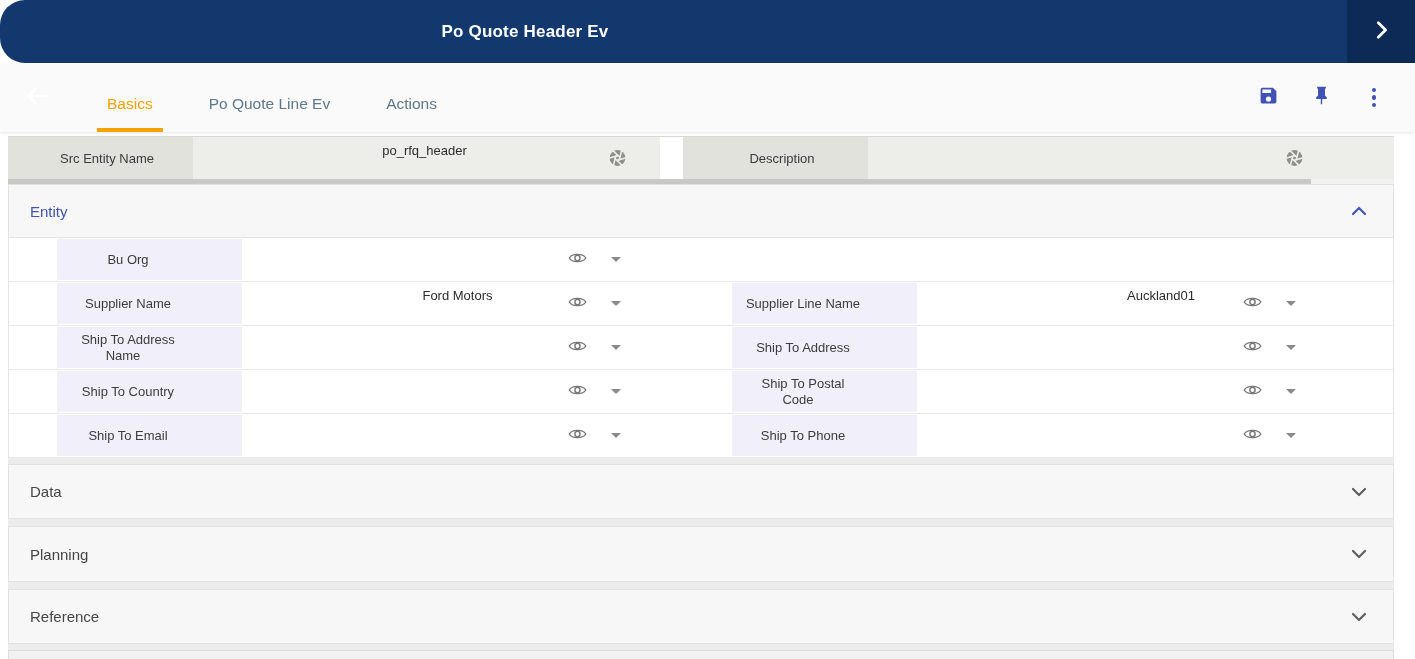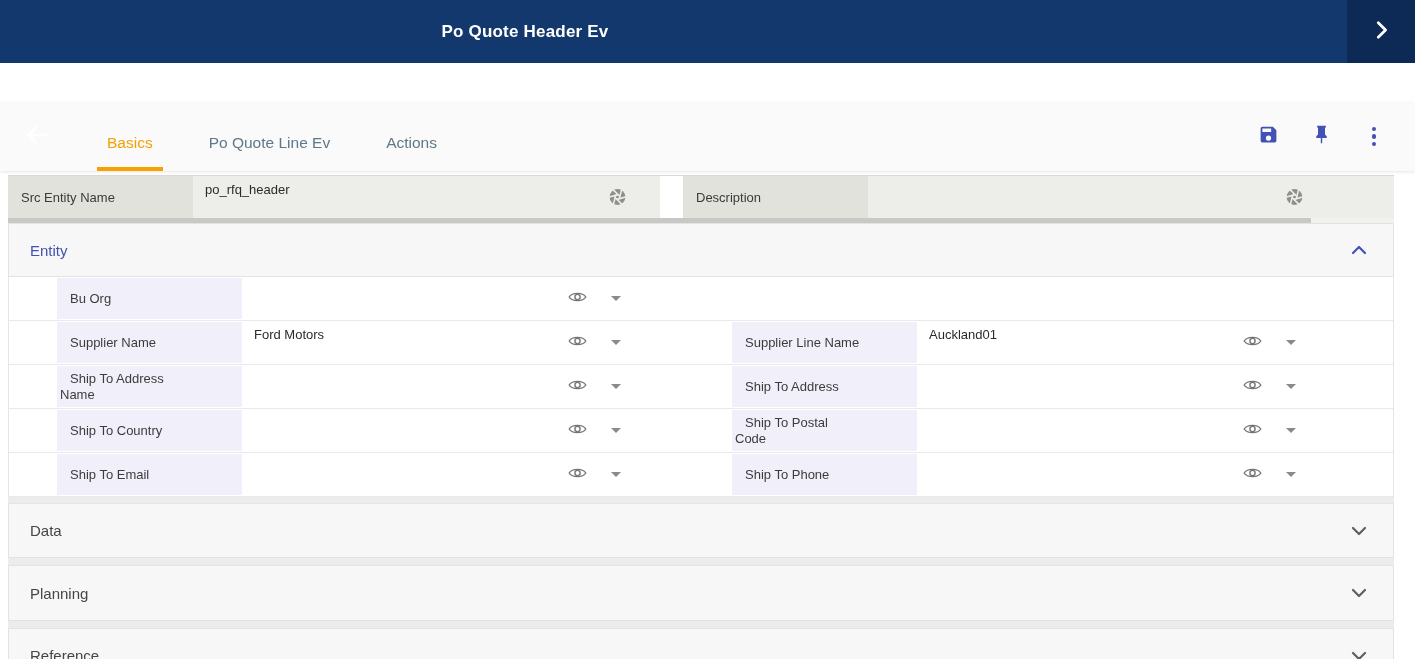--- a/index.html
+++ b/index.html
@@ -1,42 +1,42 @@
 <!DOCTYPE html>
 <html><head>
 <meta charset="utf-8">
 <style>
   * { margin:0; padding:0; box-sizing:border-box; }
   html,body { width:1415px; height:659px; overflow:hidden; background:#ffffff;
               font-family:"Liberation Sans", sans-serif; }
 
   
-  .topbar { position:relative; height:63px; background:#13386d; }
+  .topbar { position:relative; height:63px; background:#13386d;border-radius:25px; }
   .topbar-title { position:absolute; left:0; width:1050px; top:50%; transform:translateY(-50%);
                   text-align:center; color:#ffffff; font-size:17px; font-weight:bold; letter-spacing:.2px; }
   .topbar-expander { position:absolute; right:0; top:0; width:68px; height:63px; background:#0c2a55;
                      display:flex; align-items:center; justify-content:center; cursor:pointer; }
 
   
   .toolbar { position:relative; height:69px; background:#fafafa;
-             box-shadow:0 1px 3px rgba(0,0,0,.10); display:flex; align-items:flex-start;margin-top:39px; }
+             box-shadow:0 1px 3px rgba(0,0,0,.10); display:flex; align-items:flex-start; }
   .back-btn { position:absolute; left:22px; top:50%; transform:translateY(-50%); width:30px; height:30px;
               display:flex; align-items:center; justify-content:center; cursor:pointer; }
   .tabs { display:flex; margin-left:97px; gap:36px; height:100%; align-items:flex-end; }
   .tab { font-size:15.5px; color:#5d7888; padding:0 10px 14px 10px; margin-top:22px;
          border-bottom:4px solid transparent; cursor:pointer; line-height:20px; }
   .tab.active { color:#f5a100; border-bottom-color:#f5a100; }
   .toolbar-actions { position:absolute; right:30px; top:50%; transform:translateY(-50%);
                      display:flex; gap:31px; align-items:center; }
   .icon-btn { width:22px; height:22px; display:flex; align-items:center; justify-content:center; cursor:pointer; }
   .kebab { display:flex; flex-direction:column; gap:3px; align-items:center; }
   .kebab i { width:4.5px; height:4.5px; border-radius:50%; background:#4152b4; }
 
   
-  .panel { margin:4px 21px 0 8px; }
+  .panel { margin:4px 21px 0 8px;text-align:center; }
 
   
   .hrow { display:flex; height:43px; border-top:1px solid #d9d9d5; }
   .hcol { display:flex; position:relative; }
   .hcol-left  { width:652px; }
   .hcol-gap   { width:23px; background:#ffffff; }
   .hcol-right { flex:1; }
   .hlabel { width:185px; background:#e2e2dd; display:grid; align-content:center;
             font-size:13px; color:#3a3a3a; }
   .hlabel span { display:block; text-indent:10px; padding-left:3px; }

